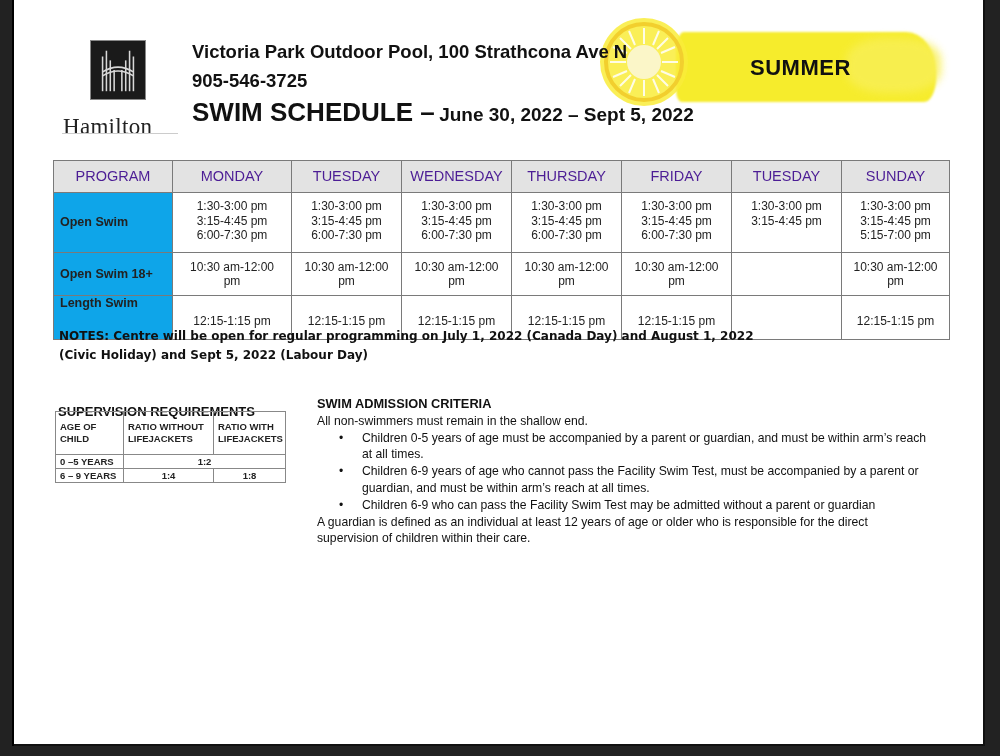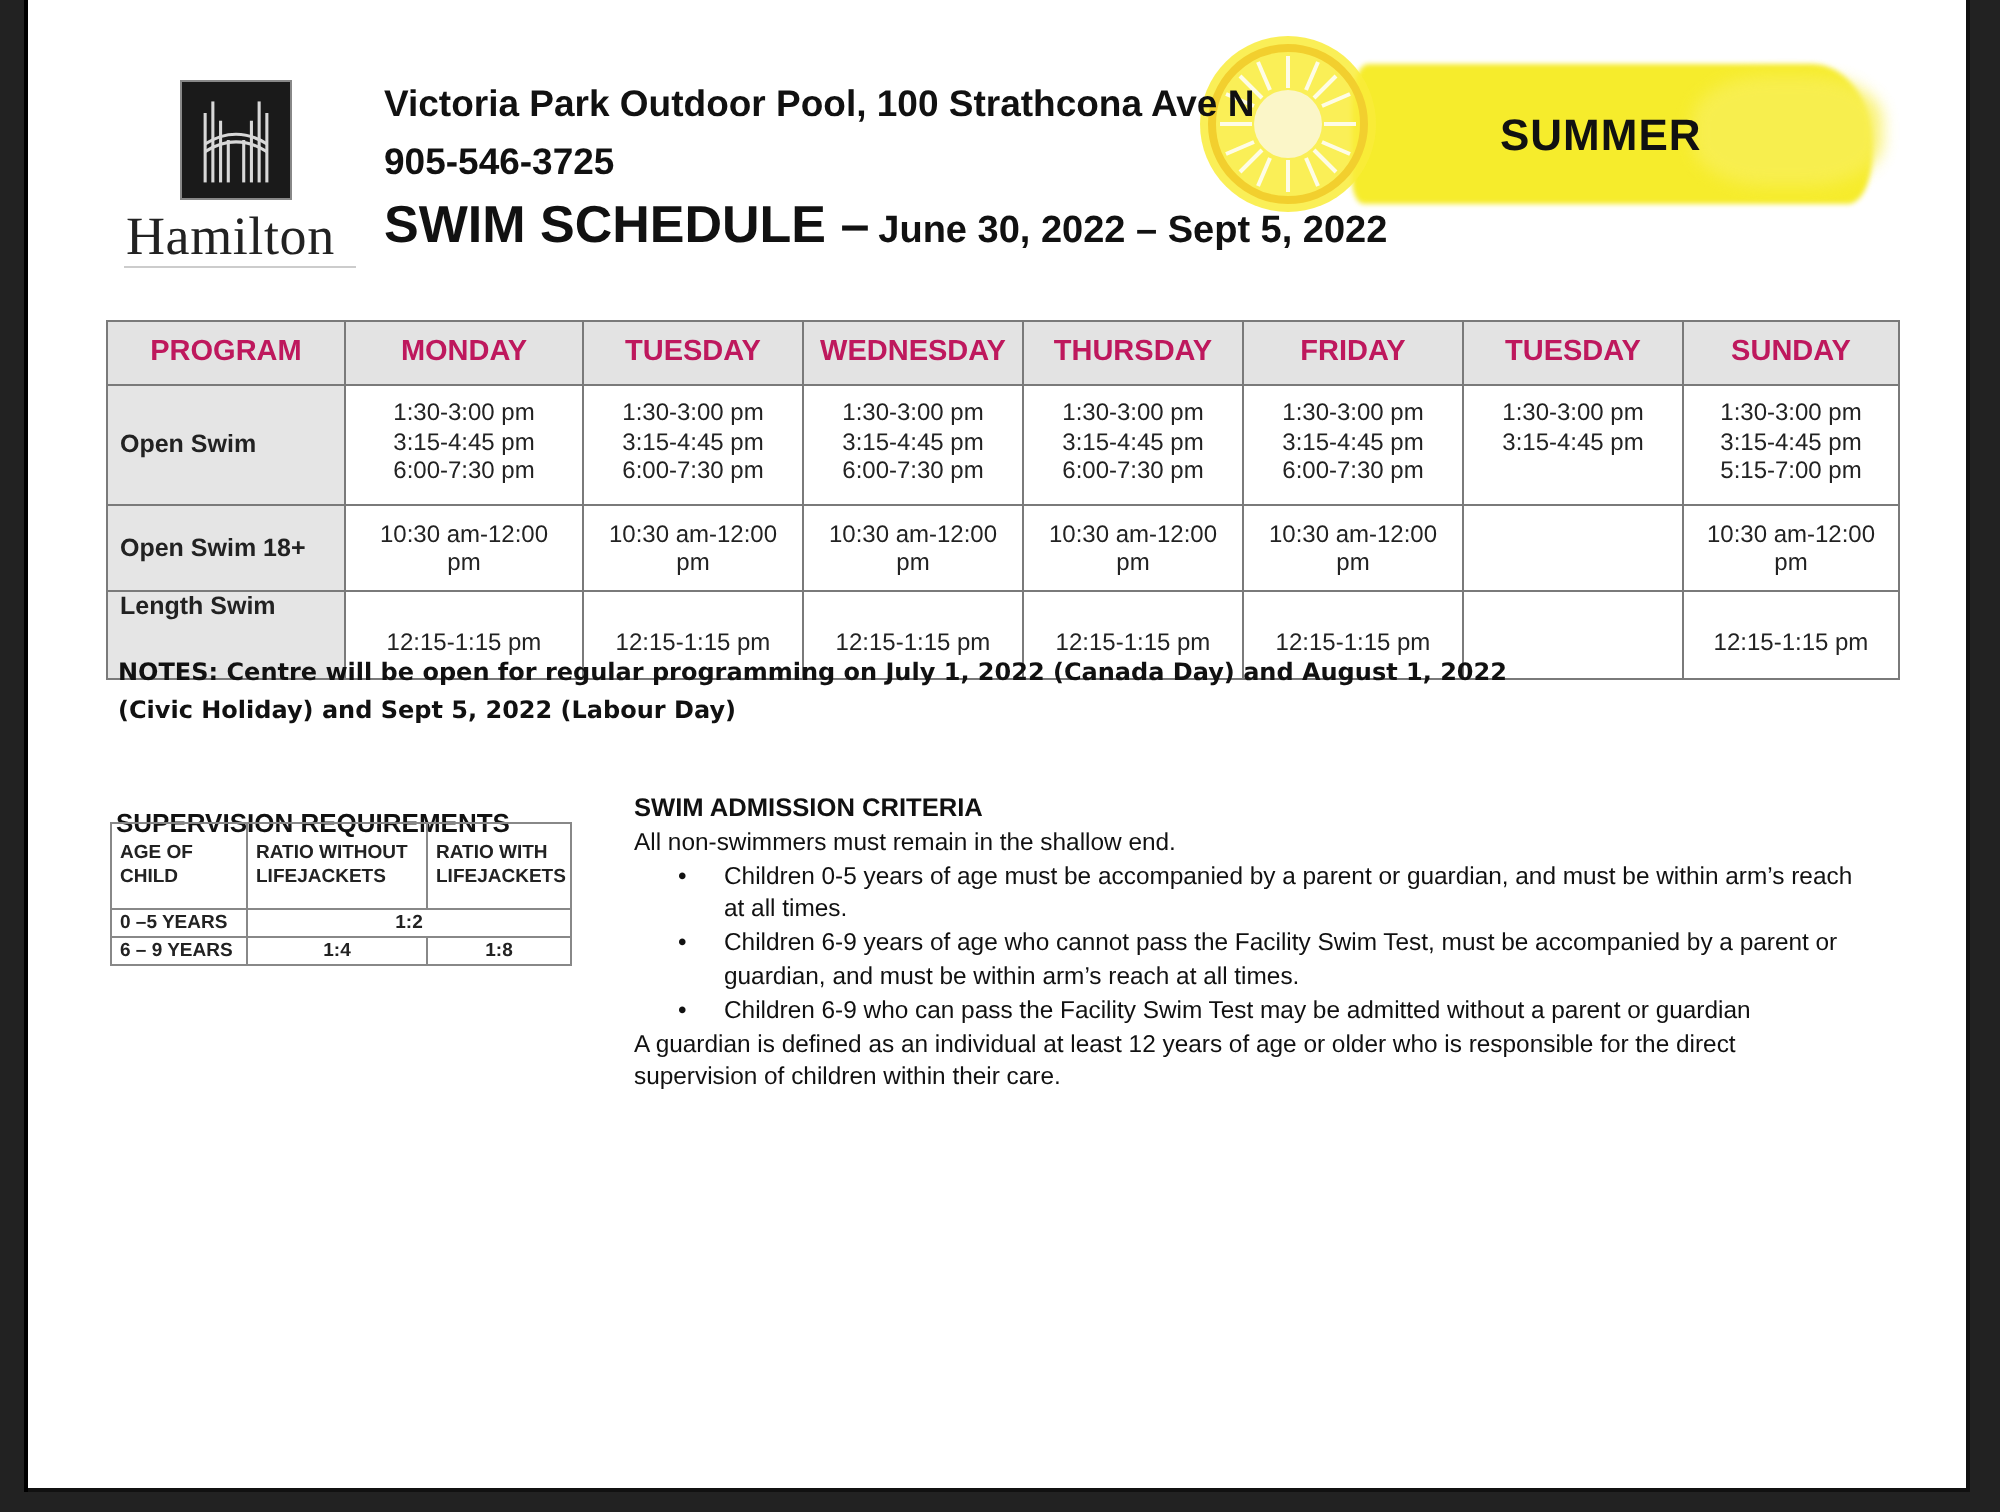--- a/index.html
+++ b/index.html
@@ -13,21 +13,21 @@
     position: absolute; left: 14px; top: 0; width: 971px; height: 746px;
     background: #ffffff;
     border-right: 2px solid #111; border-bottom: 2px solid #111;
     box-sizing: border-box;
   }
   .frame-left { position: absolute; left: 12px; top: 0; width: 2px; height: 746px; background: #000; }
 
   
   .logo { position: absolute; left: 90px; top: 40px; width: 56px; height: 60px; background: #1a1a1a; border: 1px solid #888; box-sizing: border-box; }
   .logo svg { width: 100%; height: 100%; display: block; }
-  .logo-word { position: absolute; left: 63px; top: 103px; font-family: "Liberation Serif", serif; font-size: 27px; color: #222; letter-spacing: 0.3px; }
+  .logo-word { position: absolute; left: 63px; top: 114px; font-family: "Liberation Serif", serif; font-size: 23px; color: #222; letter-spacing: 0.3px; }
   .logo-rule { position: absolute; left: 62px; top: 133px; width: 116px; height: 1px; background: #ccc; }
 
   
   .banner { position: absolute; left: 596px; top: 10px; width: 350px; height: 100px; }
   .brush {
     position: absolute; left: 80px; top: 22px; width: 260px; height: 70px;
     background: #f6ec2c;
     border-radius: 8px 30px 12px 6px / 20px 40px 24px 12px;
     filter: blur(1.2px);
   }
@@ -46,22 +46,22 @@
   
   table.sched {
     position: absolute; left: 53px; top: 160px;
     border-collapse: collapse; table-layout: fixed;
     width: 896px;
   }
   table.sched td, table.sched th {
     border: 1px solid #7a7a7a; padding: 0; text-align: center; vertical-align: middle;
     font-size: 12px; color: #222; line-height: 14.5px;
   }
-  table.sched th { background: #e3e3e3; font-size: 14.5px; font-weight: bold; height: 31px; color: #be185d; text-align: center; }
-  table.sched td.prog { background: #e5e5e5; font-weight: bold; text-align: left; padding-left: 6px; font-size: 12.5px; }
+  table.sched th { background: #e3e3e3; font-size: 14.5px; font-weight: normal; height: 31px; color: #4c1d95; text-align: center; }
+  table.sched td.prog { background: #0ea5e9; font-weight: bold; text-align: left; padding-left: 6px; font-size: 12.5px; }
   table.sched tr.r1 td { height: 53px; vertical-align: top; padding-top: 6px; margin-left: 30px; }
   table.sched tr.r1 td.prog { vertical-align: middle; padding-top: 0; }
   table.sched tr.r2 td { height: 42px; }
   table.sched tr.r3 td { height: 35px; padding-top: 8px; }
   table.sched tr.r3 td.prog { padding-top: 0; vertical-align: top; }
 
   
   .notes {
     position: absolute; left: 59px; top: 327px; width: 890px;
     font-family: "DejaVu Sans", sans-serif; font-weight: bold;

